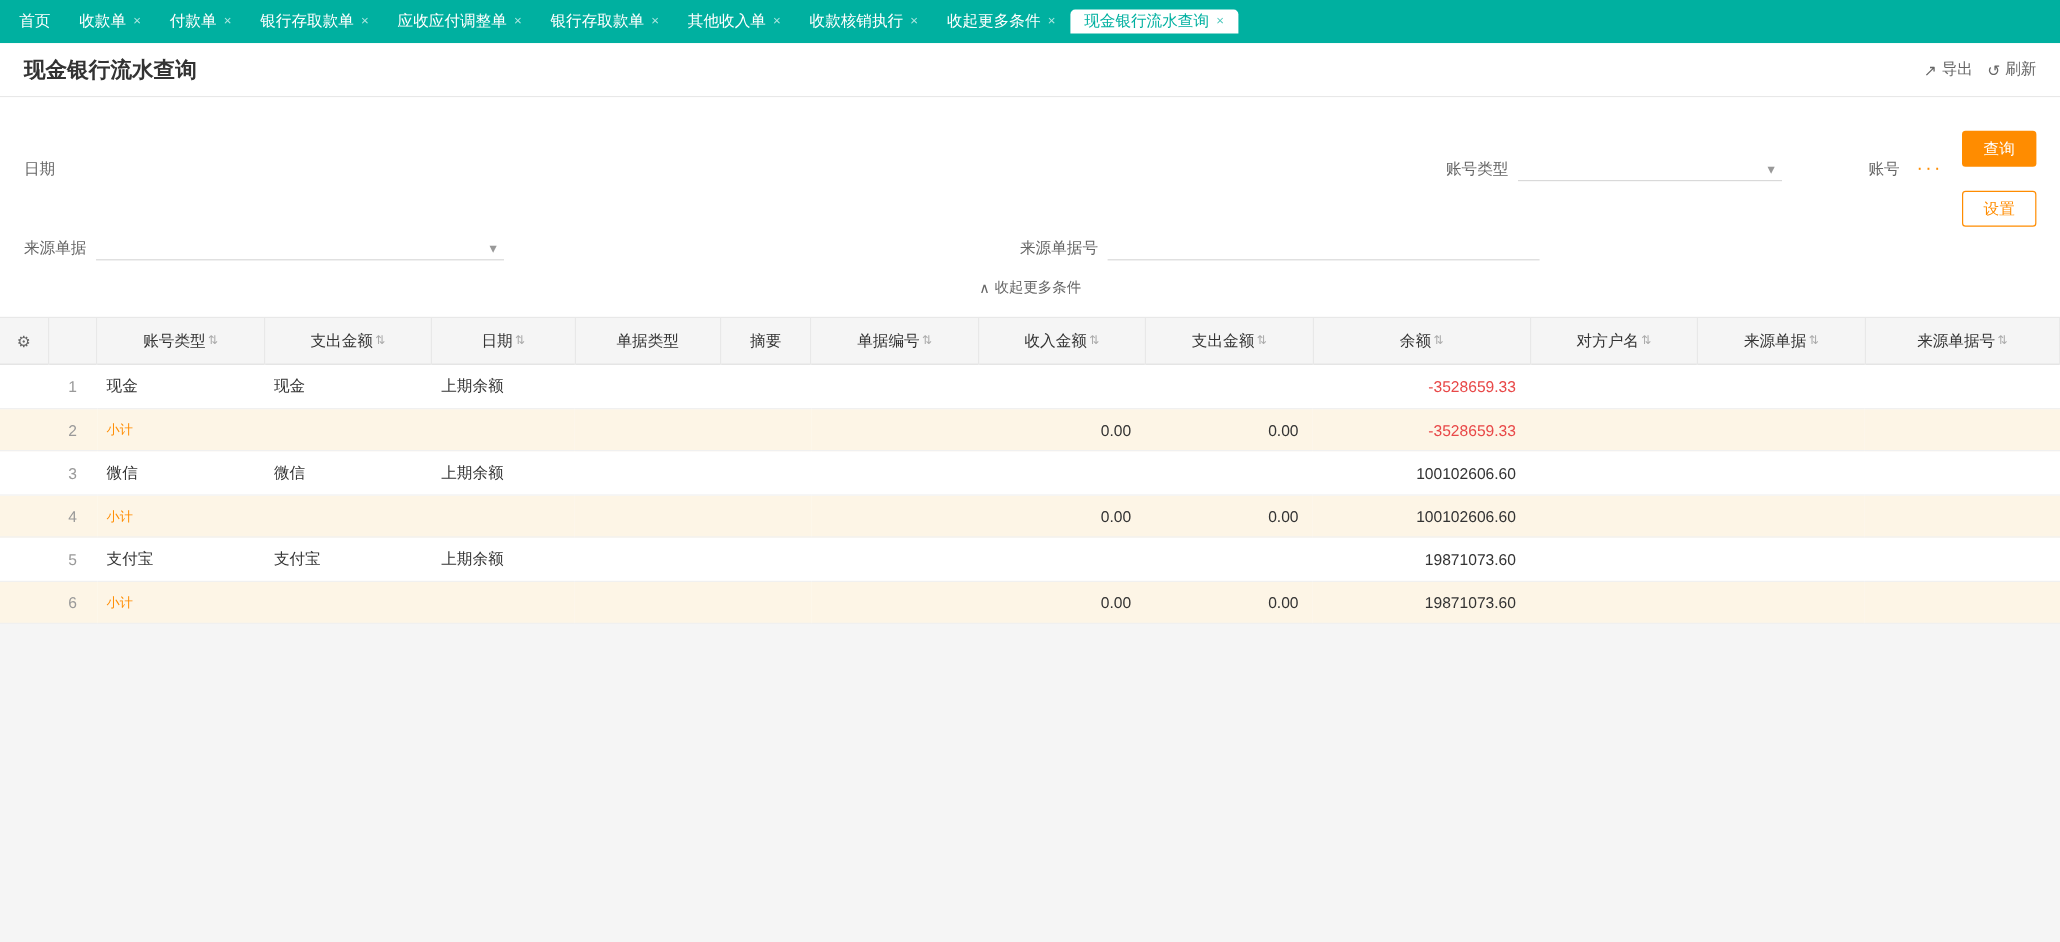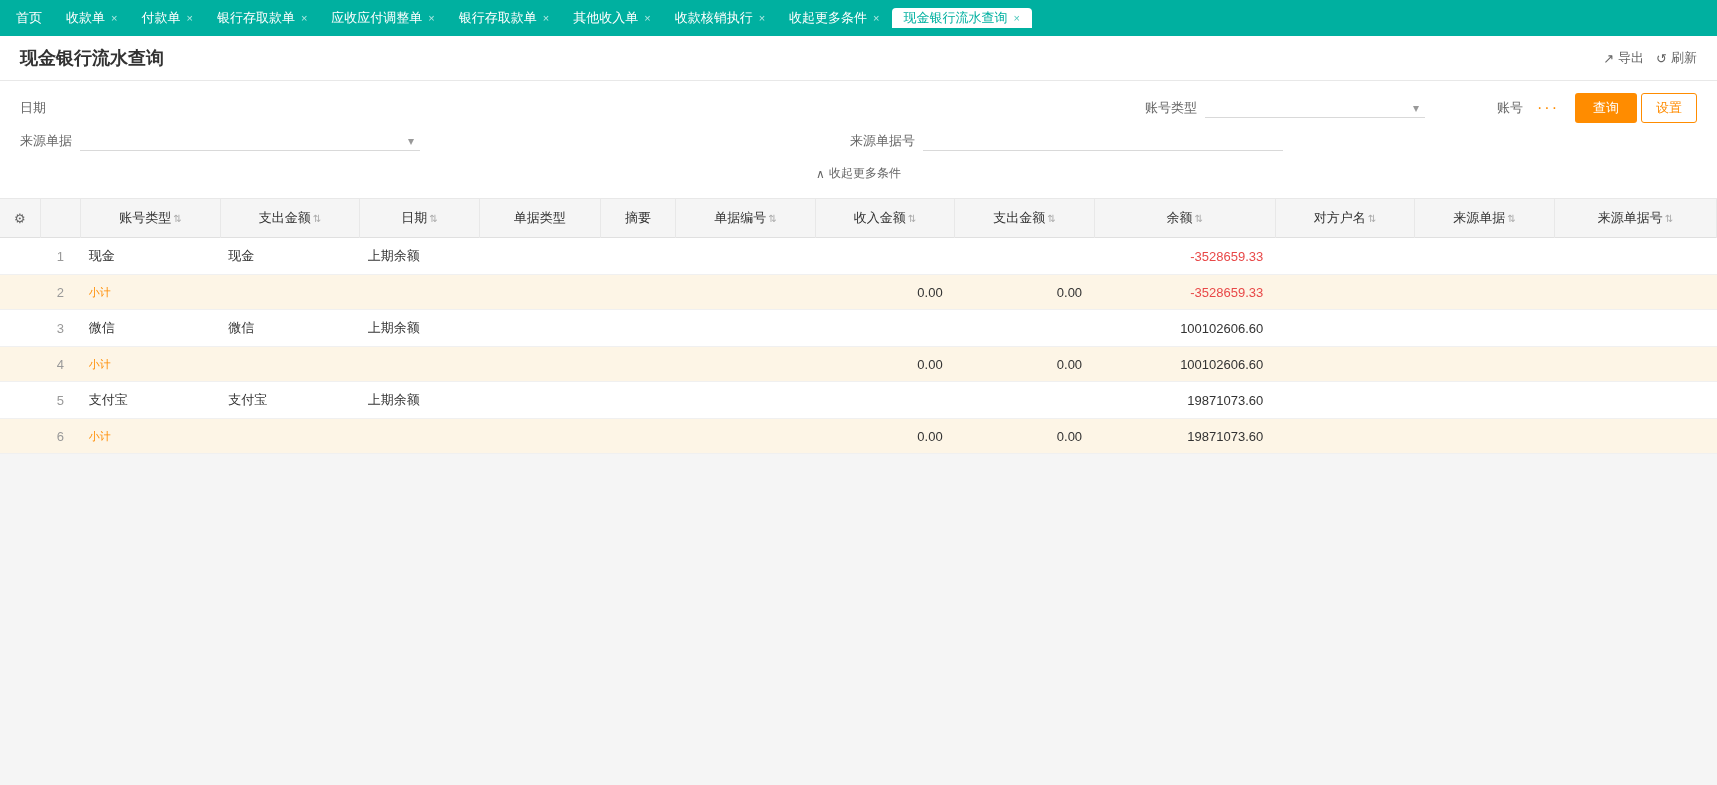--- a/index.html
+++ b/index.html
@@ -279,21 +279,21 @@
       </div>
     </div>
 
     <div style="width:40px;"></div>
 
     <div style="display:flex;align-items:center;gap:0;">
       <span class="filter-label">账号</span>
       <span class="filter-dots">···</span>
     </div>
 
-    <div style="flex:0 0 auto;display:flex;flex-direction:row;gap:4px;">
+    <div style="flex:0 0 auto;display:flex;flex-direction:column;gap:20px;margin-top:16px;">
       <button class="btn-query">查询</button>
       <button class="btn-settings">设置</button>
     </div>
   </div>
 
   <div class="filter-row">
     <div style="display:flex;align-items:center;gap:8px;">
       <span class="filter-label">来源单据</span>
       <div class="filter-select" style="min-width:340px;">
         <span style="color:#ccc;font-size:12px;">&nbsp;</span>

